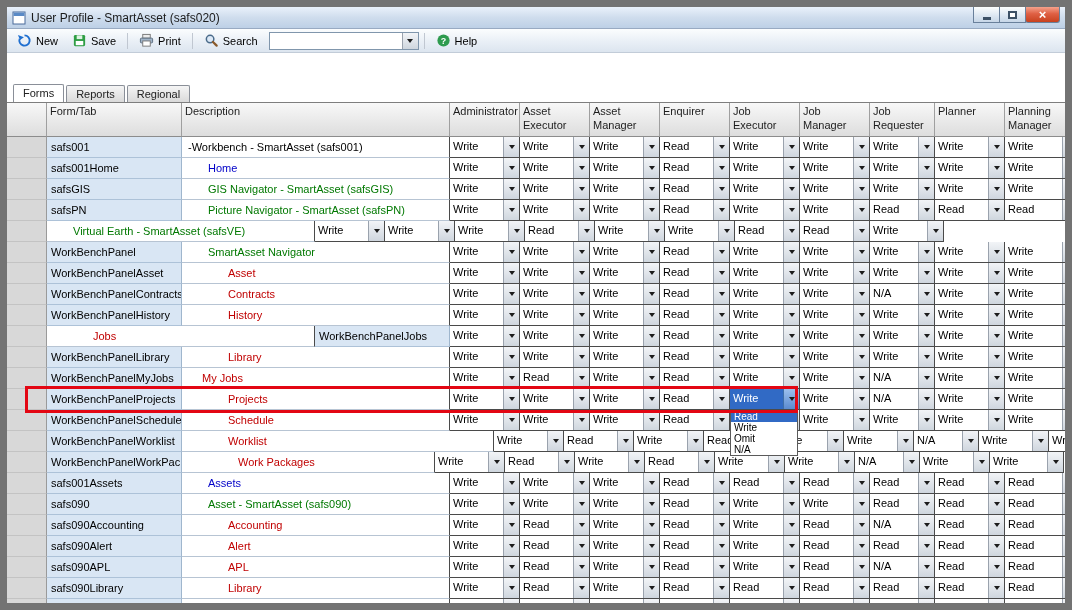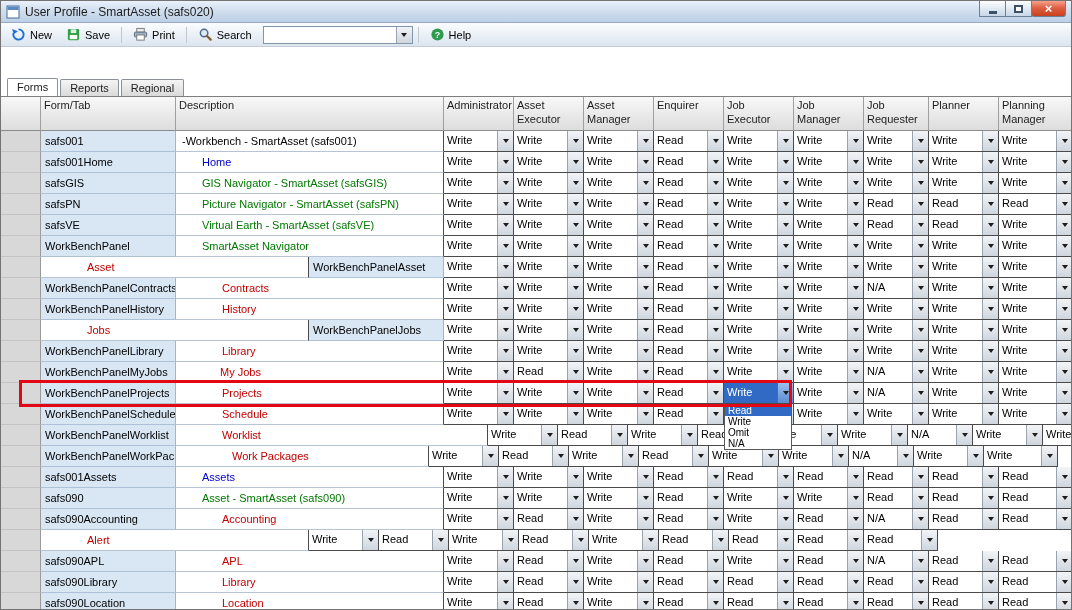--- a/index.html
+++ b/index.html
@@ -1,18 +1,18 @@
 <!DOCTYPE html>
 <html><head>
 <meta charset="utf-8">
 <style>
   html,body{margin:0;padding:0;background:#9aa7b8;}
   .window{
     position:relative;width:1072px;height:610px;overflow:hidden;
-    box-sizing:border-box;border:1px solid #737373;background:#fff;
+    box-sizing:border-box;border:7px solid #737373;background:#fff;
     font-family:"Liberation Sans","DejaVu Sans",sans-serif;font-size:11px;color:#000;
   }
   
   .titlebar{
     position:absolute;top:0;left:0;right:0;height:22px;
     display:flex;align-items:center;padding:0 5px;box-sizing:border-box;
     background:linear-gradient(#e9f1fb,#cfdded 50%,#bdd0e6);
     border-bottom:1px solid #98aac2;
   }
   .title{font-size:12px;color:#1b1b1b;margin-left:5px;white-space:nowrap;}
@@ -401,21 +401,20 @@
           </div>
           <div class="cell combo" style="width: 74px;">
             <div class="combo-text">Read</div>
             <div class="combo-btn">
               <div class="arr"></div>
             </div>
           </div>
         </div>
         <div class="grow">
           <div class="cell sel" style="width: 40px;"></div>
-          <div class="cell formcell" style="width: 135px;">safsVE</div>
           <div class="cell desccell" style="width: 268px; color: rgb(0, 120, 0); padding-left: 26px;">Virtual Earth - SmartAsset (safsVE)</div>
           <div class="cell combo" style="width: 70px;">
             <div class="combo-text">Write</div>
             <div class="combo-btn">
               <div class="arr"></div>
             </div>
           </div>
           <div class="cell combo" style="width: 70px;">
             <div class="combo-text">Write</div>
             <div class="combo-btn">
@@ -519,22 +518,22 @@
           </div>
           <div class="cell combo" style="width: 74px;">
             <div class="combo-text">Write</div>
             <div class="combo-btn">
               <div class="arr"></div>
             </div>
           </div>
         </div>
         <div class="grow">
           <div class="cell sel" style="width: 40px;"></div>
+          <div class="cell formcell" style="width: 135px;">WorkBenchPanelAsset</div>
           <div class="cell desccell" style="width: 268px; color: rgb(192, 0, 0); padding-left: 46px;">Asset</div>
-          <div class="cell formcell" style="width: 135px;">WorkBenchPanelAsset</div>
           <div class="cell combo" style="width: 70px;">
             <div class="combo-text">Write</div>
             <div class="combo-btn">
               <div class="arr"></div>
             </div>
           </div>
           <div class="cell combo" style="width: 70px;">
             <div class="combo-text">Write</div>
             <div class="combo-btn">
               <div class="arr"></div>
@@ -815,21 +814,21 @@
           <div class="cell combo" style="width: 74px;">
             <div class="combo-text">Write</div>
             <div class="combo-btn">
               <div class="arr"></div>
             </div>
           </div>
         </div>
         <div class="grow">
           <div class="cell sel" style="width: 40px;"></div>
           <div class="cell formcell" style="width: 135px;">WorkBenchPanelMyJobs</div>
-          <div class="cell desccell" style="width: 268px; color: rgb(192, 0, 0); padding-left: 44px;">My Jobs</div>
+          <div class="cell desccell" style="width: 268px; color: rgb(192, 0, 0); padding-left: 20px;">My Jobs</div>
           <div class="cell combo" style="width: 70px;">
             <div class="combo-text">Write</div>
             <div class="combo-btn">
               <div class="arr"></div>
             </div>
           </div>
           <div class="cell combo" style="width: 70px;">
             <div class="combo-text">Read</div>
             <div class="combo-btn">
               <div class="arr"></div>
@@ -1286,20 +1285,21 @@
           </div>
           <div class="cell combo" style="width: 74px;">
             <div class="combo-text">Read</div>
             <div class="combo-btn">
               <div class="arr"></div>
             </div>
           </div>
         </div>
         <div class="grow">
           <div class="cell sel" style="width: 40px;"></div>
+          <div class="cell formcell" style="width: 135px;">safs090Alert</div>
           <div class="cell desccell" style="width: 268px; color: rgb(192, 0, 0); padding-left: 46px;">Alert</div>
           <div class="cell combo" style="width: 70px;">
             <div class="combo-text">Write</div>
             <div class="combo-btn">
               <div class="arr"></div>
             </div>
           </div>
           <div class="cell combo" style="width: 70px;">
             <div class="combo-text">Read</div>
             <div class="combo-btn">

